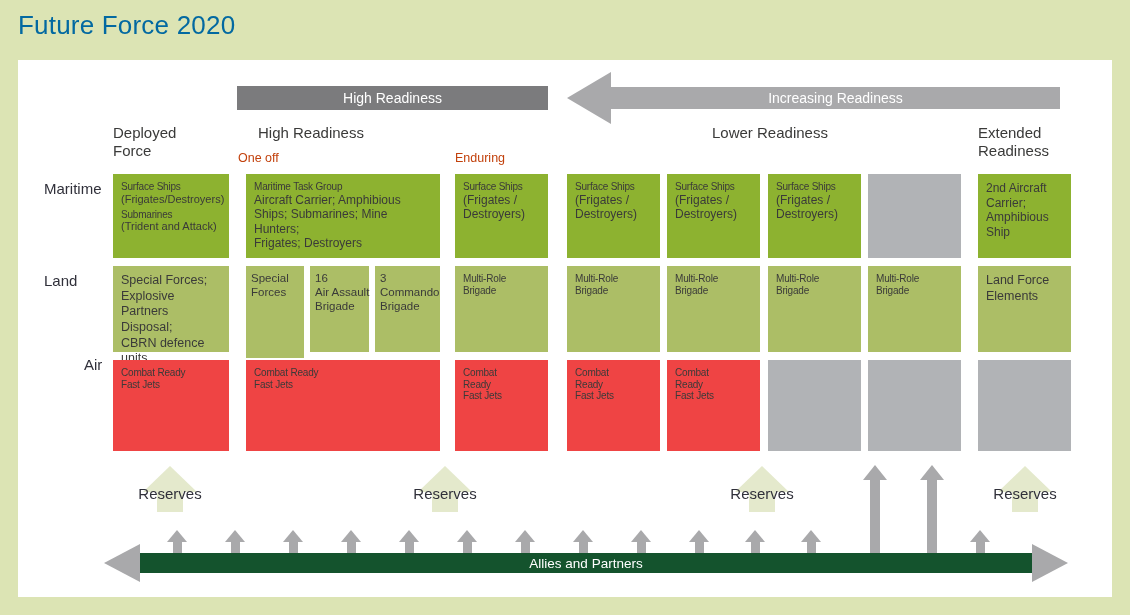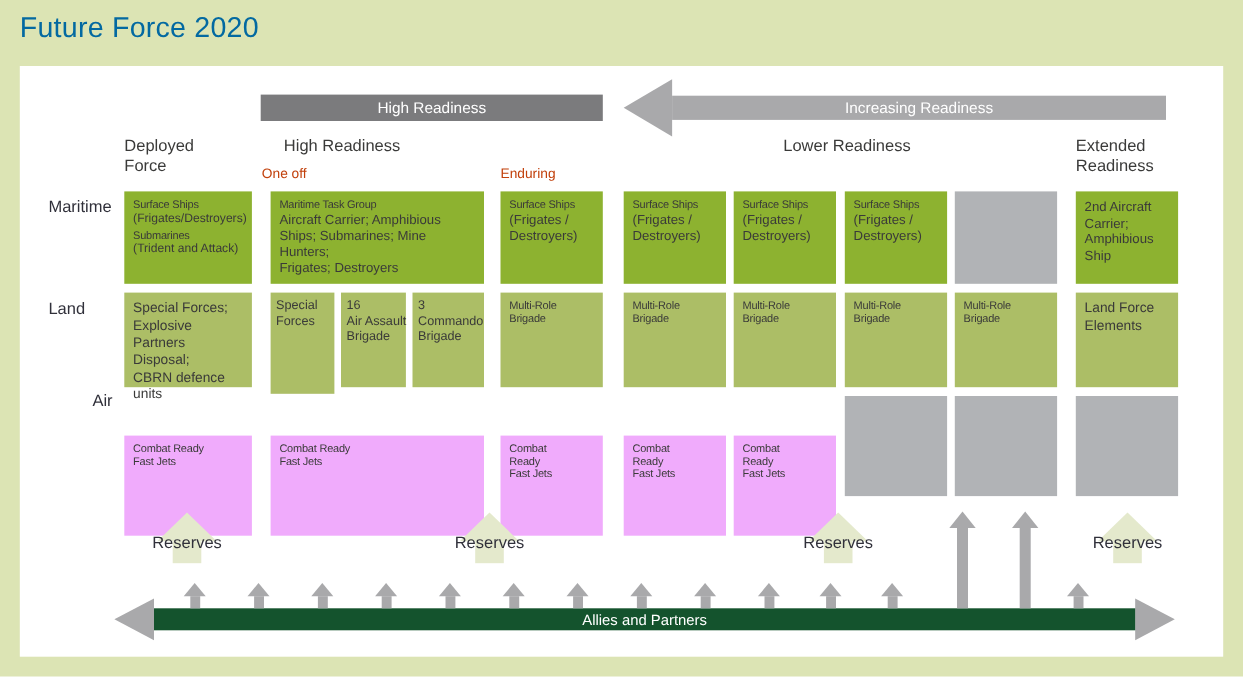--- a/index.html
+++ b/index.html
@@ -21,21 +21,21 @@
 
   
   .hdr{position:absolute;font-size:15px;line-height:1.2;color:#3a3a39;}
   .sub{position:absolute;font-size:12.5px;color:#c2410c;}
   .rowlbl{position:absolute;font-size:15px;color:#30303a;}
 
   
   .cell{position:absolute;box-sizing:border-box;padding:7px 8px;line-height:1.16;}
   .green-m{background:#8db230;}
   .green-l{background:#acbe66;}
-  .green-a{background:#f0abfc;margin-top:36px;}
+  .green-a{background:#ef4444;}
   .gray{background:#b1b3b6;}
   .t{font-size:10px;letter-spacing:-0.2px;white-space:pre-line;}
   .nowrap{white-space:nowrap;}
   .d{font-size:12px;white-space:pre-line;line-height:1.22;}
   .dm{font-size:12.5px;white-space:pre-line;line-height:1.25;}
   .xs{font-size:11px;line-height:1.2;}
   .pre{white-space:pre;}
   .subcell{padding:5px 5px;font-size:11.5px;line-height:1.22;}
 
   

